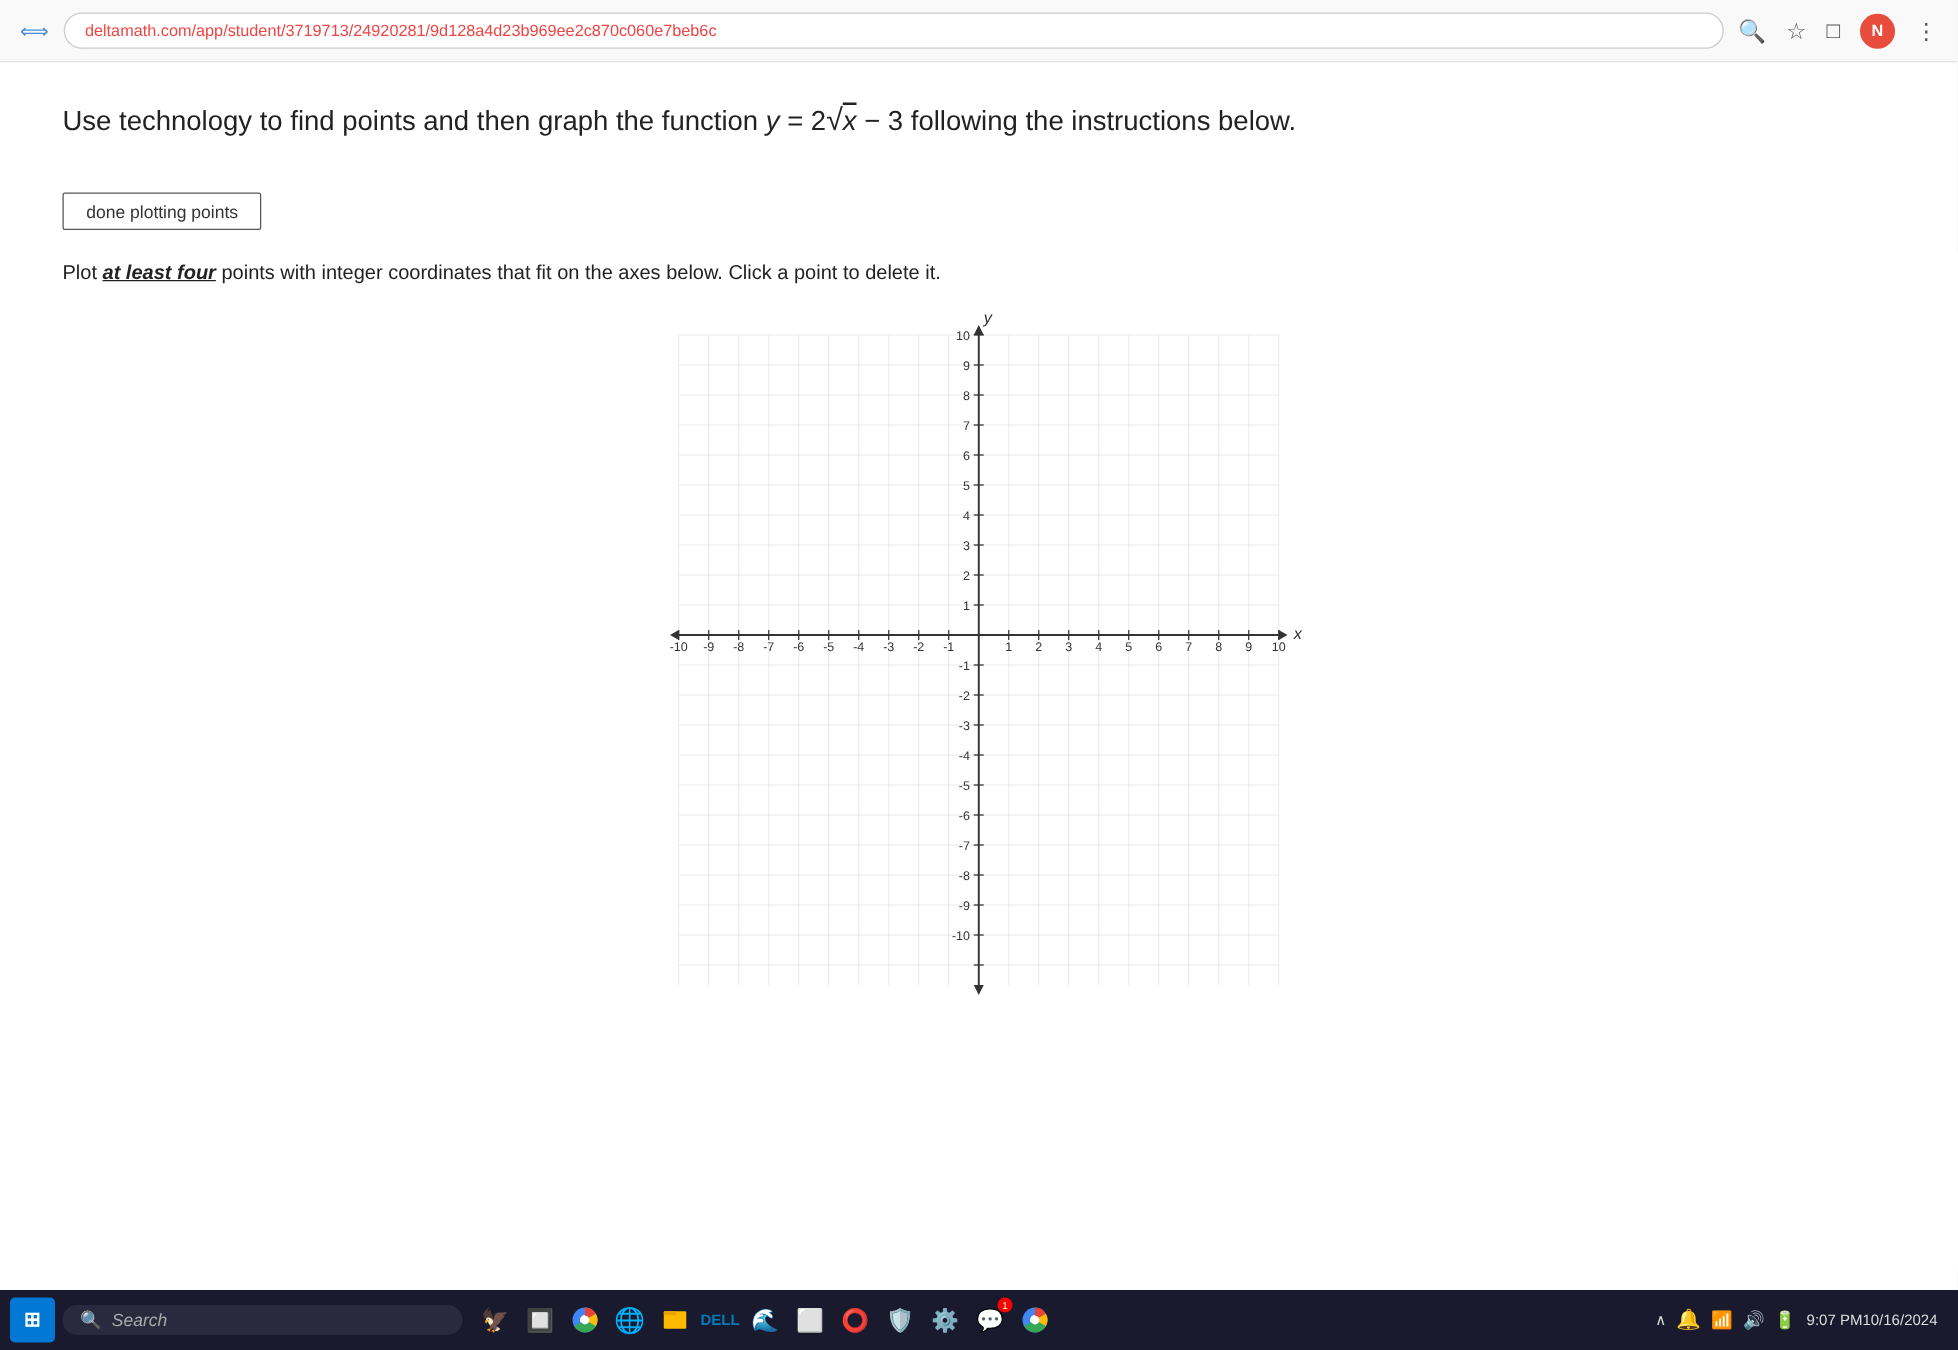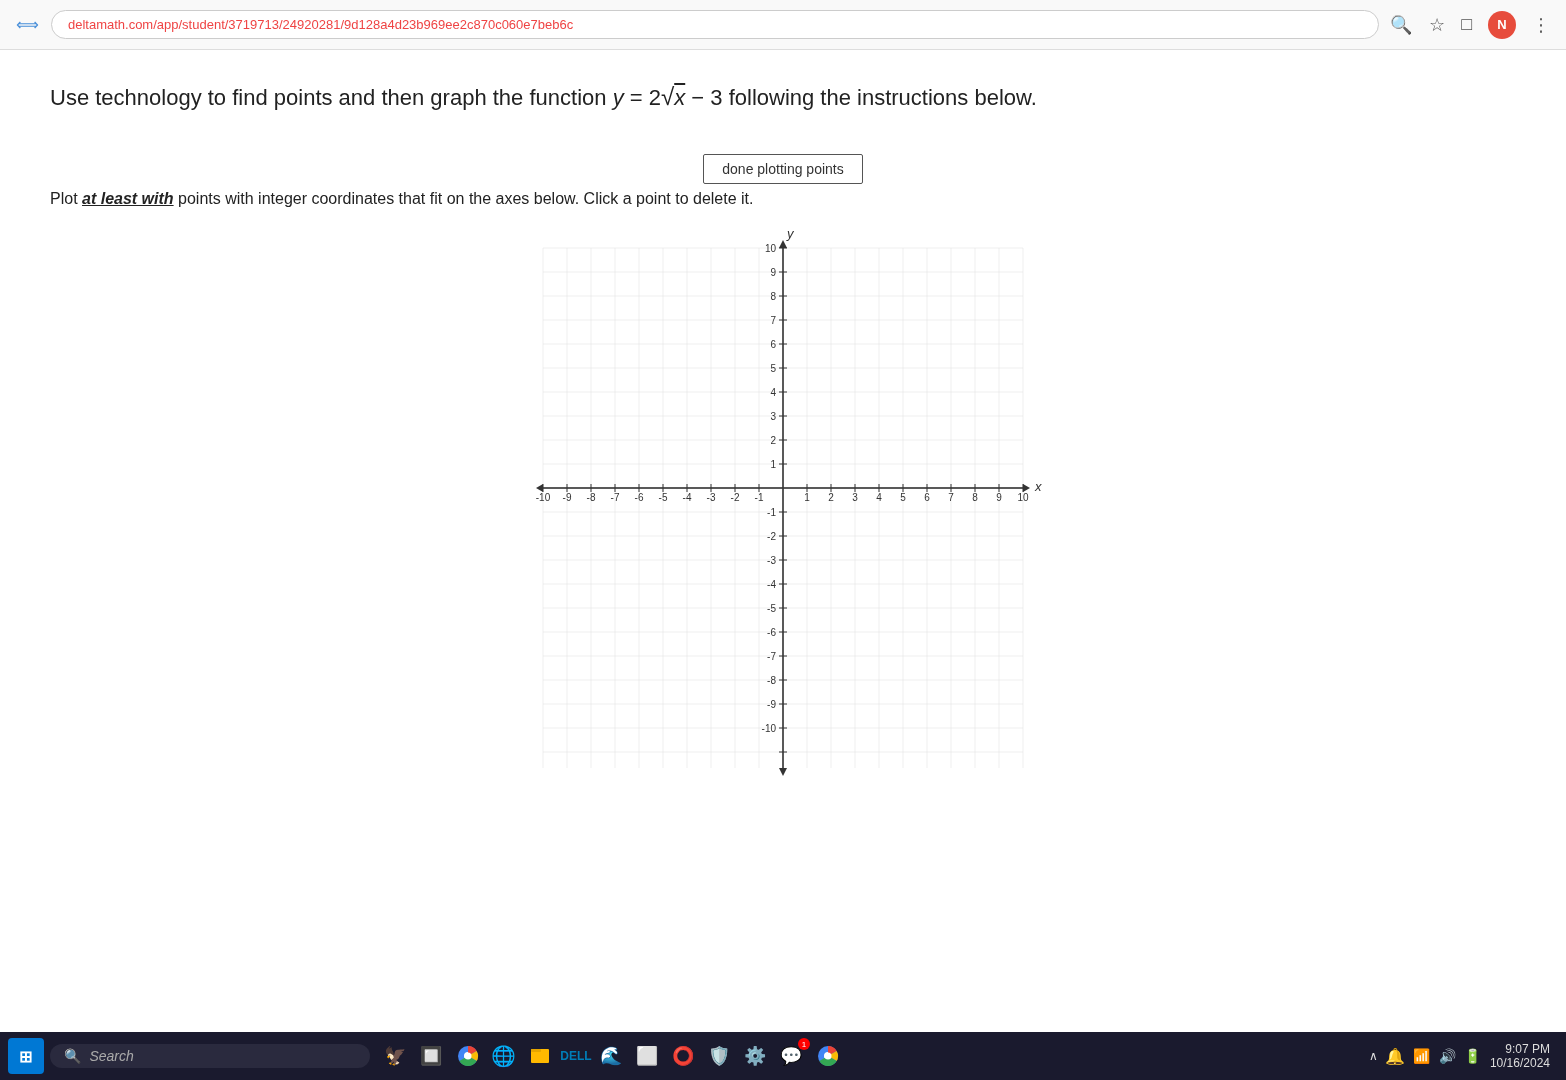--- a/index.html
+++ b/index.html
@@ -53,22 +53,22 @@
 
     .problem-title {
       font-size: 22px;
       color: #222;
       margin-bottom: 40px;
       line-height: 1.4;
     }
 
     .button-row {
       display: flex;
-      justify-content: center;
-      margin-bottom: 6px;
+      justify-content: flex-start;
+      margin-bottom: 26px;
     }
 
     .done-btn {
       border: 1px solid #555;
       background: #fff;
       padding: 6px 18px;
       font-size: 14px;
       cursor: pointer;
       border-radius: 2px;
       color: #333;
@@ -156,21 +156,21 @@
       margin-left: auto;
       display: flex;
       align-items: center;
       gap: 8px;
       padding-right: 8px;
       color: #ddd;
       font-size: 12px;
     }
     .taskbar-time {
       display: flex;
-      flex-direction: column;
+      flex-direction: row;
       align-items: flex-end;
     }
   </style>
 </head>
 <body>
 
 <div class="browser-bar">
   <span style="color:#4a90d9; font-size:16px;">⟺</span>
   <div class="browser-url">
     <span>deltamath.com/app/student/3719713/24920281/9d128a4d23b969ee2c870c060e7beb6c</span>
@@ -189,21 +189,21 @@
     Use technology to find points and then graph the function 
     <span><em>y</em> = 2<span style="font-size:1.1em;">√</span><span style="text-decoration:overline; font-style:italic;">x</span> − 3</span> 
     following the instructions below.
   </div>
 
   <div class="button-row">
     <button class="done-btn">done plotting points</button>
   </div>
 
   <div class="instructions">
-    Plot <em><strong>at least with</strong></em> points with integer coordinates that fit on the axes below. Click a point to delete it.
+    Plot <em><strong>at least four</strong></em> points with integer coordinates that fit on the axes below. Click a point to delete it.
   </div>
 
   <div class="graph-container">
     <svg class="graph" width="520" height="560" viewBox="0 0 520 560">
 
       <g stroke="#ddd" stroke-width="0.5">
 
         <line x1="20" y1="20" x2="20" y2="540"></line>
         <line x1="44" y1="20" x2="44" y2="540"></line>
         <line x1="68" y1="20" x2="68" y2="540"></line>

